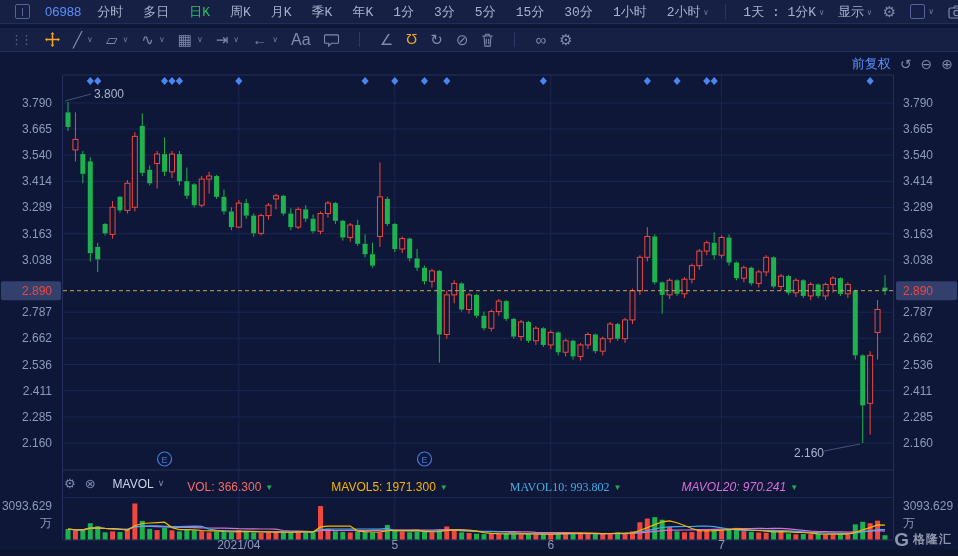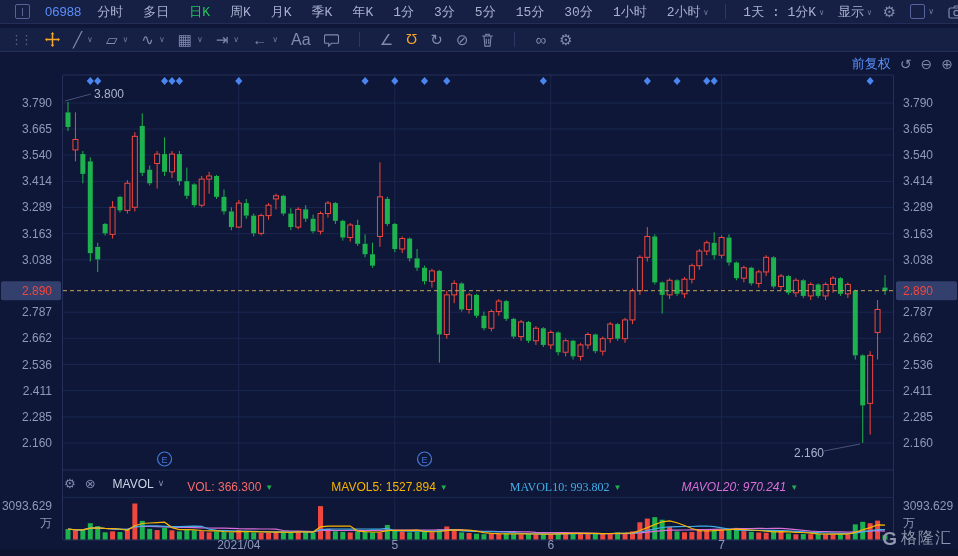--- a/index.html
+++ b/index.html
@@ -36,21 +36,21 @@
   #ind-row .ival{white-space:nowrap;cursor:pointer;}
   #ind-row .caret{color:#1db24e;font-size:8px;margin-left:4px;vertical-align:1px;}
 
   
   #chart-svg{position:absolute;left:0;top:0;z-index:1;}
 
   
   #bottom-strip{position:absolute;left:0;right:0;bottom:0;height:7px;background:#0c142e;z-index:2;}
   #watermark{position:absolute;right:6px;bottom:7px;display:flex;align-items:center;gap:4px;z-index:4;color:#9096ad;}
   #watermark .wlogo{font-weight:bold;font-size:19px;line-height:1;}
-  #watermark .wtxt{font-weight:normal;font-size:16px;letter-spacing:1px;}
+  #watermark .wtxt{font-weight:bold;font-size:12px;letter-spacing:1px;}
 </style>
 </head>
 <body>
 
 <div id="app">
 
   <div class="tb" id="tb-top">
     <span class="icn">
         <span class="boxicon">
           <i></i>
@@ -698,21 +698,21 @@
       <text x="903" y="527" text-anchor="start" fill="#8e99bb" font-size="12">万</text>
     </svg>
 
   <div id="ind-row">
     <span class="iico">⚙</span>
     <span class="iico">⊗</span>
     <span class="iname">MAVOL</span>
     <span class="iico" style="font-size:9px;">∨</span>
     <span id="ind-values" style="display:flex;align-items:flex-start;margin-top:7px;">
         <span class="ival" style="color: rgb(245, 108, 108); margin-left: 14px;"><span>VOL: </span><span>366.300</span><span class="caret">▼</span></span>
-        <span class="ival" style="color: rgb(247, 181, 0); margin-left: 58px;"><span>MAVOL5: </span><span>1527.894</span><span class="caret">▼</span></span>
+        <span class="ival" style="color: rgb(247, 181, 0); margin-left: 58px;"><span>MAVOL5: </span><span>1971.300</span><span class="caret">▼</span></span>
         <span class="ival" style="color: rgb(66, 174, 232); margin-left: 62px; font-family: Liberation Serif, serif;"><span>MAVOL10: </span><span>993.802</span><span class="caret">▼</span></span>
         <span class="ival" style="color: rgb(217, 111, 217); margin-left: 60px; font-style: italic;"><span>MAVOL20: </span><span>970.241</span><span class="caret">▼</span></span>
       </span>
   </div>
 
   <div id="bottom-strip"></div>
 
   <div id="watermark">
     <span class="wlogo">G</span>
     <span class="wtxt">格隆汇</span>

